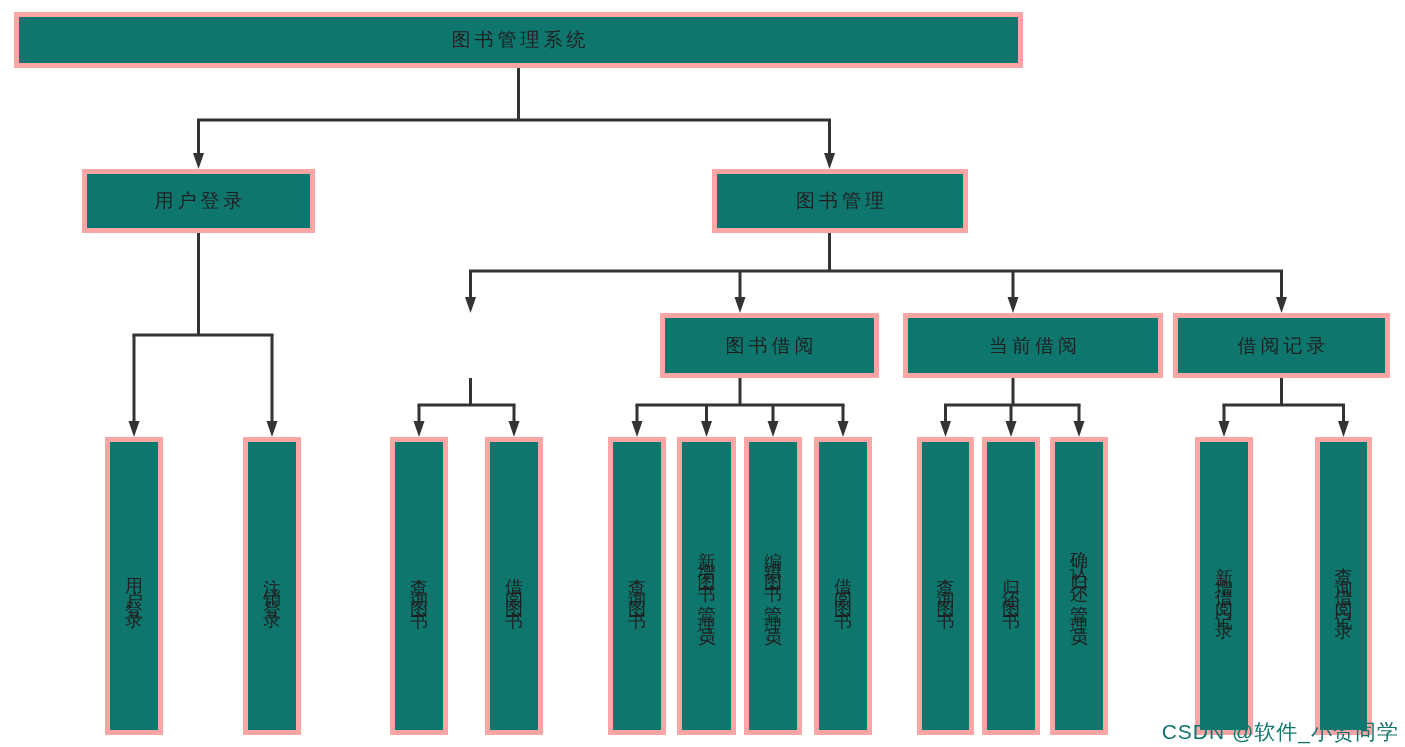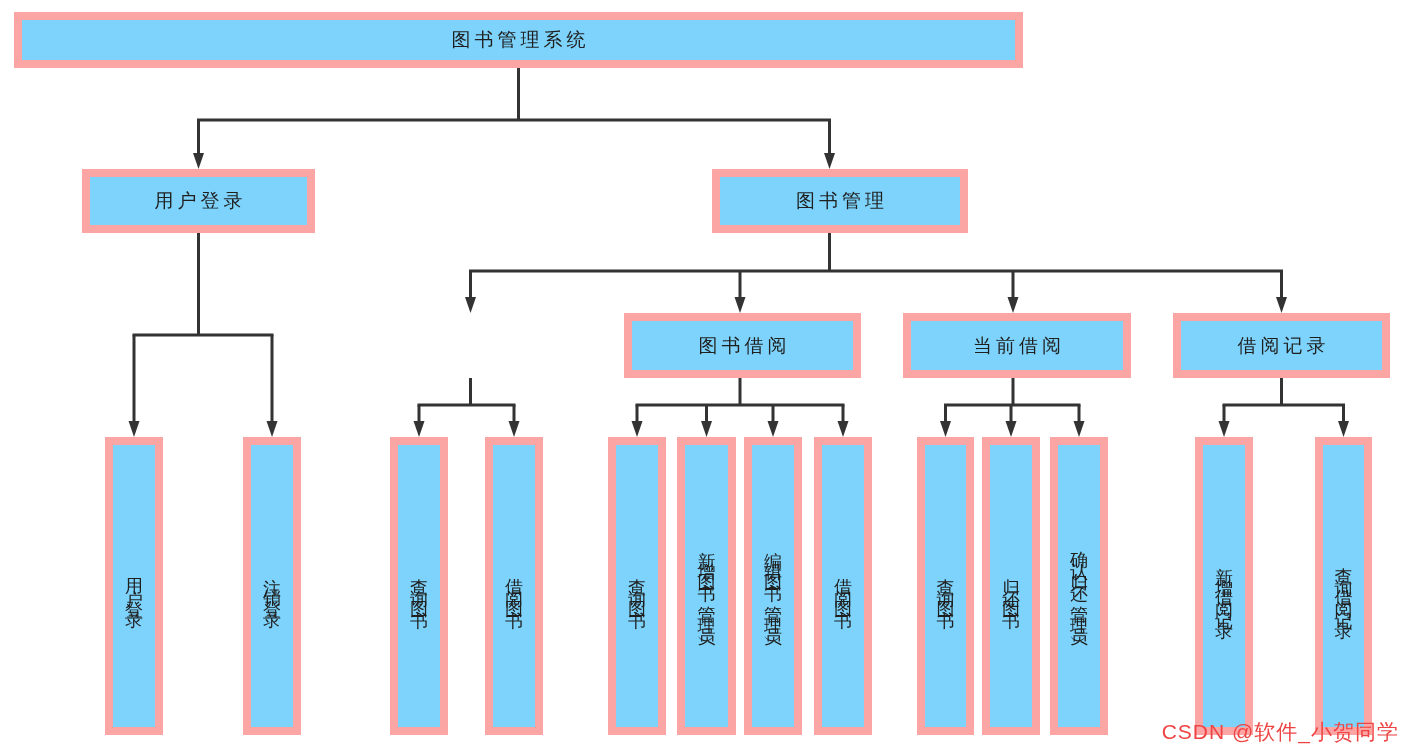--- a/index.html
+++ b/index.html
@@ -19,22 +19,22 @@
     position: absolute;
     left: 0;
     top: 0;
     width: 1405px;
     height: 747px;
     pointer-events: none;
   }
   .node {
     position: absolute;
     box-sizing: border-box;
-    border: 8px solid #fca5a5;
-    background: #7dd3fc;
+    border: 5px solid #fca5a5;
+    background: #0f766e;
     display: flex;
     align-items: center;
     justify-content: center;
     color: #1f1f1f;
     z-index: 2;
   }
   .node.h-label {
     font-size: 19px;
     letter-spacing: 4px;
     text-indent: 4px; 
@@ -56,21 +56,21 @@
     letter-spacing: 11px;
     line-height: 1;
     white-space: nowrap;
     color: #1f1f1f;
   }
   .watermark {
     position: absolute;
     right: 6px;
     bottom: 1px;
     font-size: 21px;
-    color: #ef4444;
+    color: #0f766e;
     letter-spacing: 1px;
     z-index: 5;
     white-space: nowrap;
   }
 </style>
 </head>
 <body>
 
 <div class="canvas">
 
@@ -141,22 +141,22 @@
       <polygon points="1218.5,421 1229.5,421 1224,437"></polygon>
       <polygon points="1338,421 1349,421 1343.5,437"></polygon>
     </g>
   </svg>
 
   <div class="node root h-label">图书管理系统</div>
 
   <div class="node lvl2 h-label" style="left:82px;width:233px;">用户登录</div>
   <div class="node lvl2 h-label" style="left:712px;width:256px;">图书管理</div>
 
-  <div class="node lvl3 h-label" style="left:624px;width:237px;">图书借阅</div>
-  <div class="node lvl3 h-label" style="left:903px;width:228px;">当前借阅</div>
+  <div class="node lvl3 h-label" style="left:660px;width:219px;">图书借阅</div>
+  <div class="node lvl3 h-label" style="left:903px;width:260px;">当前借阅</div>
   <div class="node lvl3 h-label" style="left:1173px;width:217px;">借阅记录</div>
 
   <div class="node leaf" style="left:105px;width:58px;">
     <span class="v-label">用户登录</span>
   </div>
   <div class="node leaf" style="left:243px;width:58px;">
     <span class="v-label">注销登录</span>
   </div>
 
   <div class="node leaf" style="left:390px;width:58px;">

